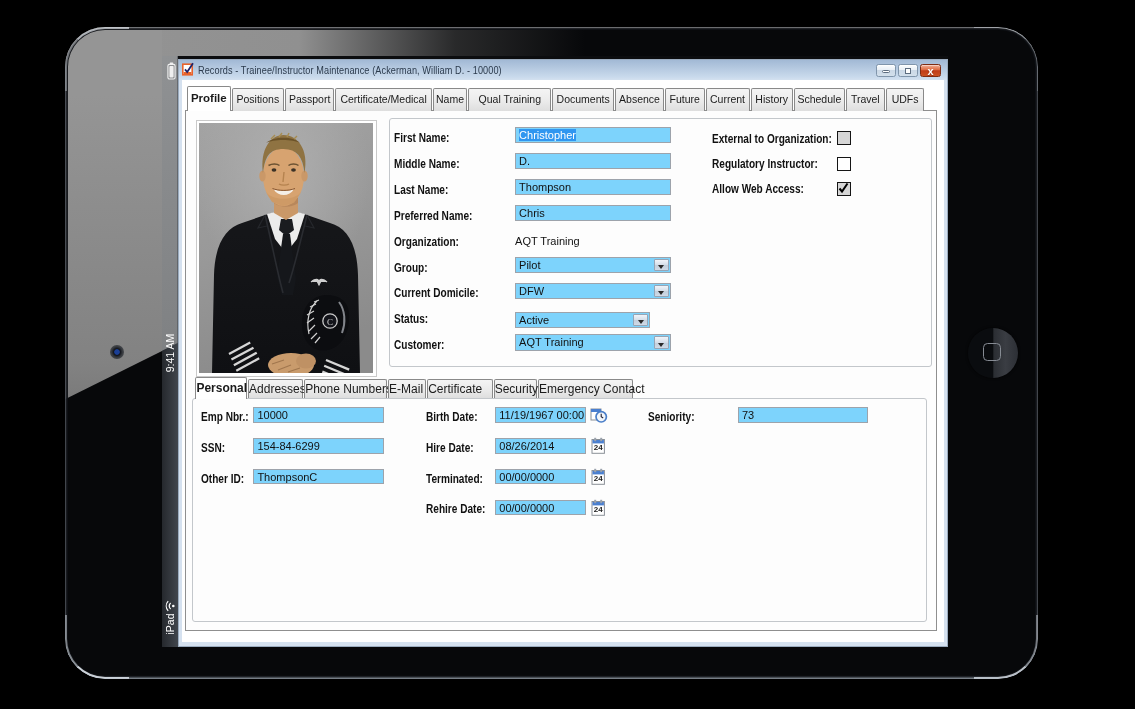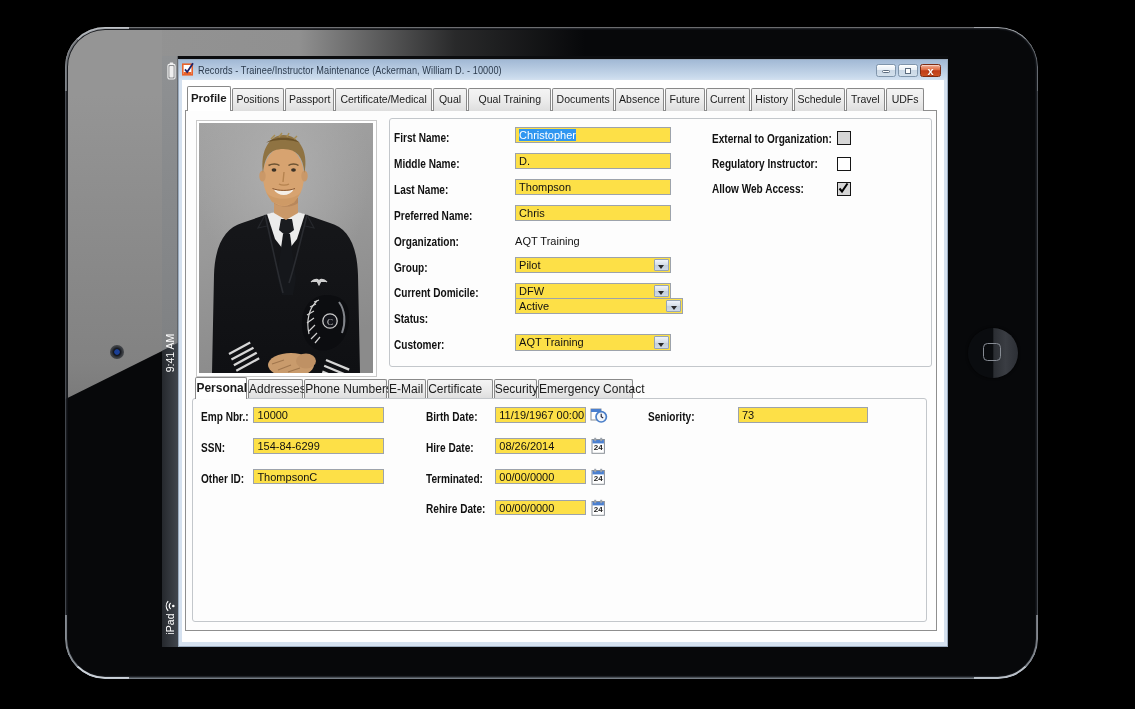--- a/index.html
+++ b/index.html
@@ -35,21 +35,21 @@
 #client{position:absolute;left:3px;top:20px;width:762px;height:562px;background:#fff}
 #pane{position:absolute;left:6.9px;top:50.5px;width:751.5px;height:520.5px;border:1px solid #8f8f8f;background:#fdfdfd}
 
 .tab{position:absolute;height:22.5px;top:28.5px;border:1px solid #898989;border-bottom:none;border-radius:2px 2px 0 0;background:linear-gradient(#f4f4f4,#ebebeb 55%,#dedede);font-size:10.5px;color:#1b1b1b;text-align:center;line-height:21px;white-space:nowrap}
 .tabsel{top:26.5px;height:25px;background:#fff;font-weight:bold;font-size:11.5px;line-height:23px;z-index:3}
 .stab{position:absolute;height:20.2px;top:319px;border:1px solid #898989;border-bottom:none;border-radius:2px 2px 0 0;background:linear-gradient(#f4f4f4,#eaeaea 55%,#dcdcdc);font-size:12px;color:#1b1b1b;text-align:left;line-height:19px;white-space:nowrap}
 .stabsel{top:317px;height:22.5px;background:#fff;font-weight:bold;z-index:3;line-height:21px}
 
 .gbox{position:absolute;border:1px solid #c3c7cb;border-radius:3px}
 .lbl{position:absolute;font-size:12px;font-weight:bold;color:#111;white-space:nowrap;transform:scaleX(0.84);transform-origin:0 0}
-.inp{position:absolute;height:16.5px;border:1px solid #9da3ab;background:#fde047;font-size:11px;color:#111;line-height:15.5px;padding-left:3px;white-space:nowrap;overflow:hidden}
+.inp{position:absolute;height:16.5px;border:1px solid #9da3ab;background:#7dd3fc;font-size:11px;color:#111;line-height:15.5px;padding-left:3px;white-space:nowrap;overflow:hidden}
 .ddb{position:absolute;right:1px;top:1px;width:15px;bottom:1px;background:linear-gradient(#f0f4f9,#d4dde8 50%,#c3cfdc 55%,#d0dae6);border:1px solid #96a5b6;border-radius:1px}
 .ddb:after{content:"";position:absolute;left:3.8px;top:5.5px;border-left:3.2px solid transparent;border-right:3.2px solid transparent;border-top:4px solid #2a2a2a}
 .cb{position:absolute;width:14px;height:14px;border:1.6px solid #151515}
 .photo{position:absolute;left:17.1px;top:60.3px;width:181px;height:257px;border:1px solid #c9c9c9;background:#fff;padding:2.5px}
 </style>
 </head>
 <body>
 <div id="stage">
   <div id="tablet">
     <div id="sheenTop"></div>
@@ -99,21 +99,21 @@
       <div class="wbtn" id="bclose" style="left:741.8px;width:20.7px">
           <span style="position:absolute;left:0;top:0;width:100%;text-align:center;font-size:11px;font-weight:bold;color:#fff;line-height:13px;text-shadow:0 1px 1px rgba(90,20,5,.55)">x</span>
         </div>
       <div id="client"></div>
       <div id="pane"></div>
       <div id="tabrow">
         <div class="tab tabsel" style="left:8.2px;width:44.2px">Profile</div>
         <div class="tab" style="left:53.4px;width:51.9px">Positions</div>
         <div class="tab" style="left:106.3px;width:49.6px">Passport</div>
         <div class="tab" style="left:156.9px;width:96.4px">Certificate/Medical</div>
-        <div class="tab" style="left:254.3px;width:34.5px">Qual</div>
+        <div class="tab" style="left:254.3px;width:34.5px">Name</div>
         <div class="tab" style="left:289.8px;width:83px">Qual Training</div>
         <div class="tab" style="left:373.8px;width:61.7px">Documents</div>
         <div class="tab" style="left:436.5px;width:49px">Absence</div>
         <div class="tab" style="left:486.5px;width:39.5px">Future</div>
         <div class="tab" style="left:527px;width:44px">Current</div>
         <div class="tab" style="left:572px;width:42.3px">History</div>
         <div class="tab" style="left:615.3px;width:51.1px">Schedule</div>
         <div class="tab" style="left:667.4px;width:38.8px">Travel</div>
         <div class="tab" style="left:707.2px;width:38.8px">UDFs</div>
       </div>
@@ -201,21 +201,21 @@
         <div class="lbl" style="left:215.8px;top:226.9px">Current Domicile:</div>
         <div class="lbl" style="left:215.8px;top:252.8px">Status:</div>
         <div class="lbl" style="left:215.8px;top:278.7px">Customer:</div>
         <div class="inp" style="left:336.6px;top:67.4px;width:155.6px"><span style="background:#3096f0;color:#fff">Christopher</span></div>
         <div class="inp" style="left:336.6px;top:93.3px;width:155.6px">D.</div>
         <div class="inp" style="left:336.6px;top:119.2px;width:155.6px">Thompson</div>
         <div class="inp" style="left:336.6px;top:145.1px;width:155.6px">Chris</div>
         <div class="abs" style="left:336.6px;top:175.6px;font-size:11px;color:#111">AQT Training</div>
         <div class="inp" style="left:336.6px;top:197.1px;width:155.6px">Pilot<span class="ddb"></span></div>
         <div class="inp" style="left:336.6px;top:223px;width:155.6px">DFW<span class="ddb"></span></div>
-        <div class="inp" style="left:336.6px;top:238px;width:168px">Active<span class="ddb"></span></div>
+        <div class="inp" style="left:336.6px;top:252px;width:135px">Active<span class="ddb"></span></div>
         <div class="inp" style="left:336.6px;top:274.8px;width:155.6px">AQT Training<span class="ddb"></span></div>
         <div class="lbl" style="left:533.3px;top:72.2px">External to Organization:</div>
         <div class="lbl" style="left:533.3px;top:97.4px">Regulatory Instructor:</div>
         <div class="lbl" style="left:533.3px;top:122.5px">Allow Web Access:</div>
         <div class="cb" style="left:658.1px;top:71.1px;background:#d6d6d6"></div>
         <div class="cb" style="left:658.1px;top:97.5px;background:#fff"></div>
         <div class="cb" style="left:658.1px;top:122.2px;background:#d6d6d6">
             <svg width="13" height="13" viewBox="0 0 13 13" style="position:absolute;left:-1px;top:-1px">
               <path d="M2.5 6.5 L5 9.5 L10.5 1.5" fill="none" stroke="#000" stroke-width="2"></path>
             </svg>

